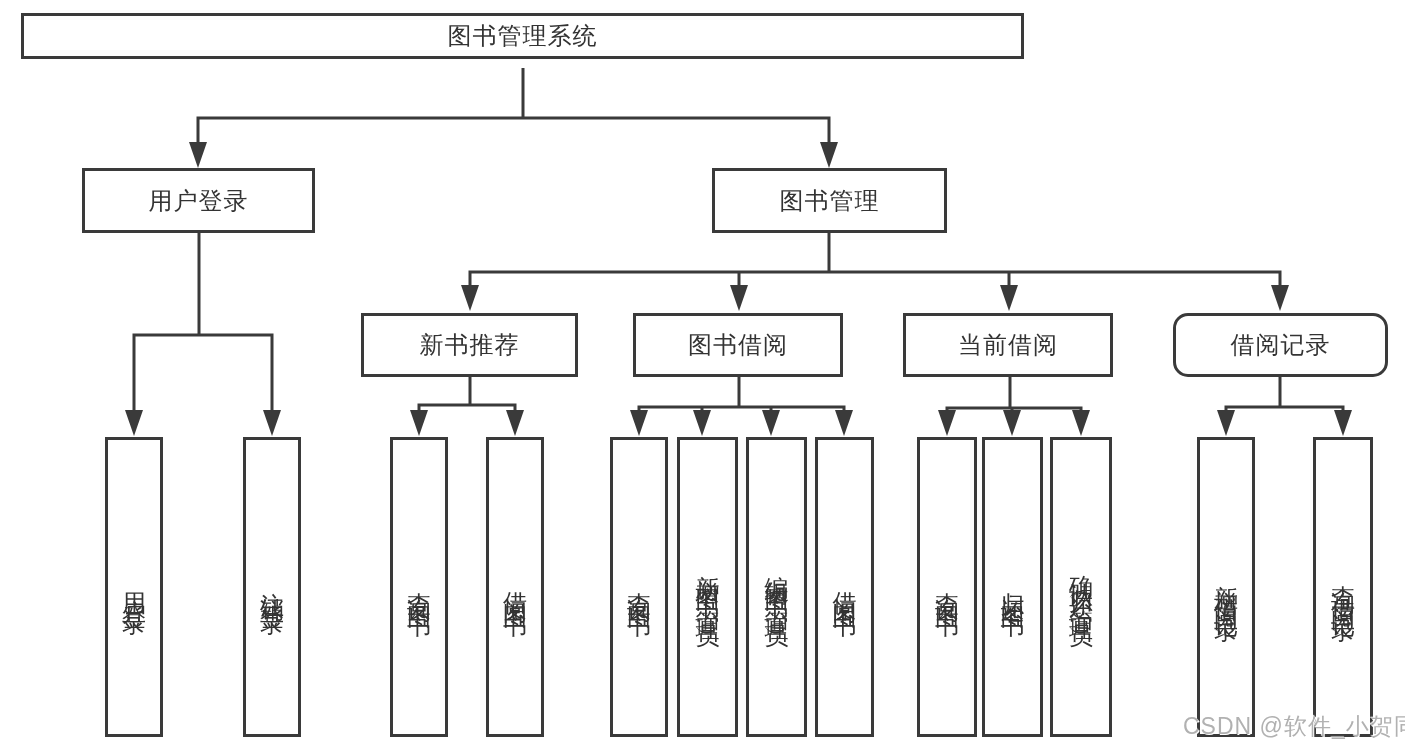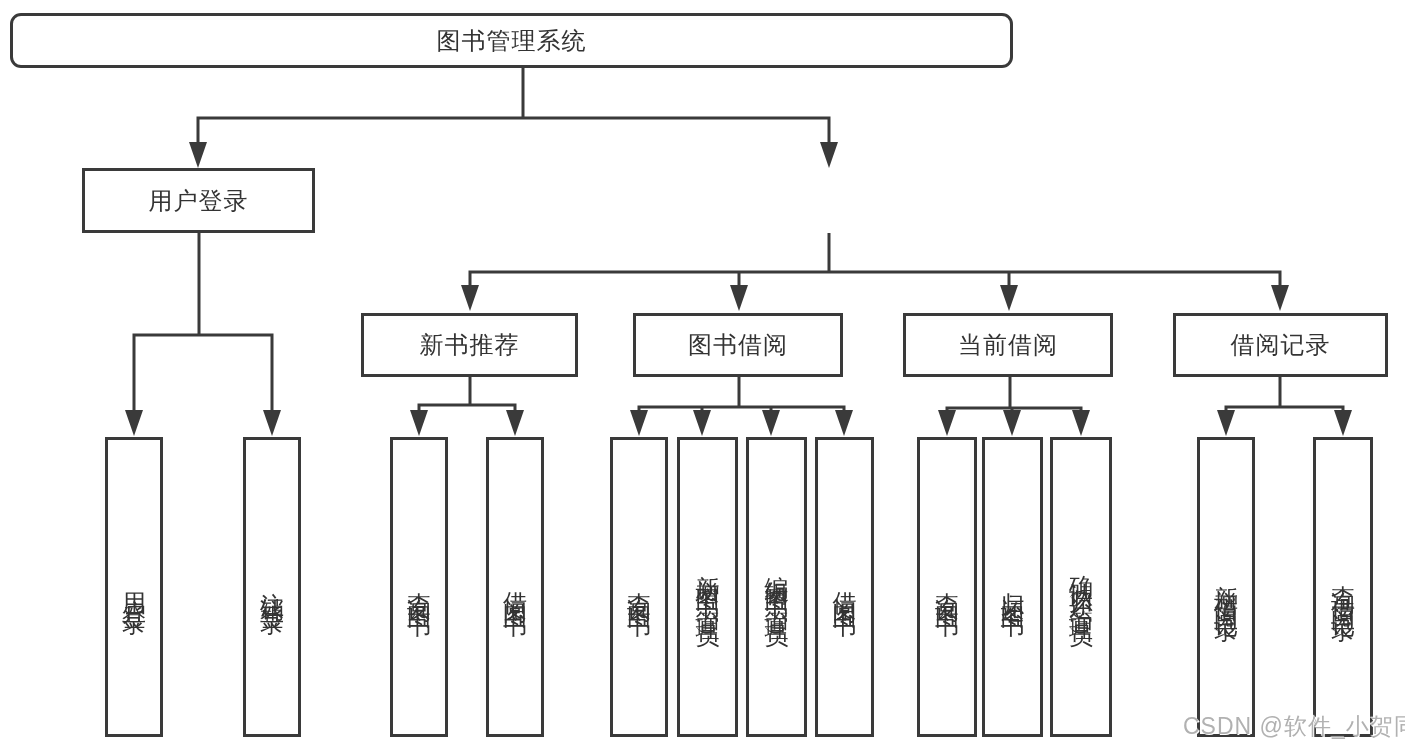--- a/index.html
+++ b/index.html
@@ -37,29 +37,29 @@
   }
   .node.leaf {
     writing-mode: vertical-rl;
     text-orientation: mixed;
     letter-spacing: 7px;
     line-height: 1;
     font-size: 24px;
     text-align: center;
   }
   
-  #node-root            { left: 10px;   top: 13px;  width: 1003px; height: 55px; border-radius: 11px; }
+  #node-root            { left: 21px;   top: 13px;  width: 1003px; height: 46px; }
   
   #node-user-login      { left: 82px;   top: 168px; width: 233px;  height: 65px; }
   #node-book-management { left: 712px;  top: 168px; width: 235px;  height: 65px; }
   
   #node-new-book-rec    { left: 361px;  top: 313px; width: 217px;  height: 64px; }
   #node-book-borrow     { left: 633px;  top: 313px; width: 210px;  height: 64px; }
   #node-current-borrow  { left: 903px;  top: 313px; width: 210px;  height: 64px; }
-  #node-borrow-record   { left: 1173px; top: 313px; width: 215px;  height: 64px; }
+  #node-borrow-record   { left: 1173px; top: 313px; width: 215px;  height: 64px; border-radius: 15px; }
   
   .leaf { top: 437px; height: 300px; }
   #leaf-user-login   { left: 105px;  width: 58px; }
   #leaf-logout       { left: 243px;  width: 58px; }
   #leaf-nb-query     { left: 390px;  width: 58px; }
   #leaf-nb-borrow    { left: 486px;  width: 58px; }
   #leaf-bb-query     { left: 610px;  width: 58px; }
   #leaf-bb-add       { left: 677px;  width: 61px; }
   #leaf-bb-edit      { left: 746px;  width: 61px; }
   #leaf-bb-borrow    { left: 815px;  width: 59px; }
@@ -129,20 +129,21 @@
       <polygon points="1072,410 1090,410 1081,436"></polygon>
 
       <polygon points="1217,410 1235,410 1226,436"></polygon>
       <polygon points="1334,410 1352,410 1343,436"></polygon>
     </g>
   </svg>
 
   <div class="node" id="node-root">图书管理系统</div>
 
   <div class="node" id="node-user-login">用户登录</div>
+  <div class="node" id="node-book-management">图书管理</div>
 
   <div class="node" id="node-new-book-rec">新书推荐</div>
   <div class="node" id="node-book-borrow">图书借阅</div>
   <div class="node" id="node-current-borrow">当前借阅</div>
   <div class="node" id="node-borrow-record">借阅记录</div>
 
   <div class="node leaf" id="leaf-user-login">用户登录</div>
   <div class="node leaf" id="leaf-logout">注销登录</div>
 
   <div class="node leaf" id="leaf-nb-query">查询图书</div>

